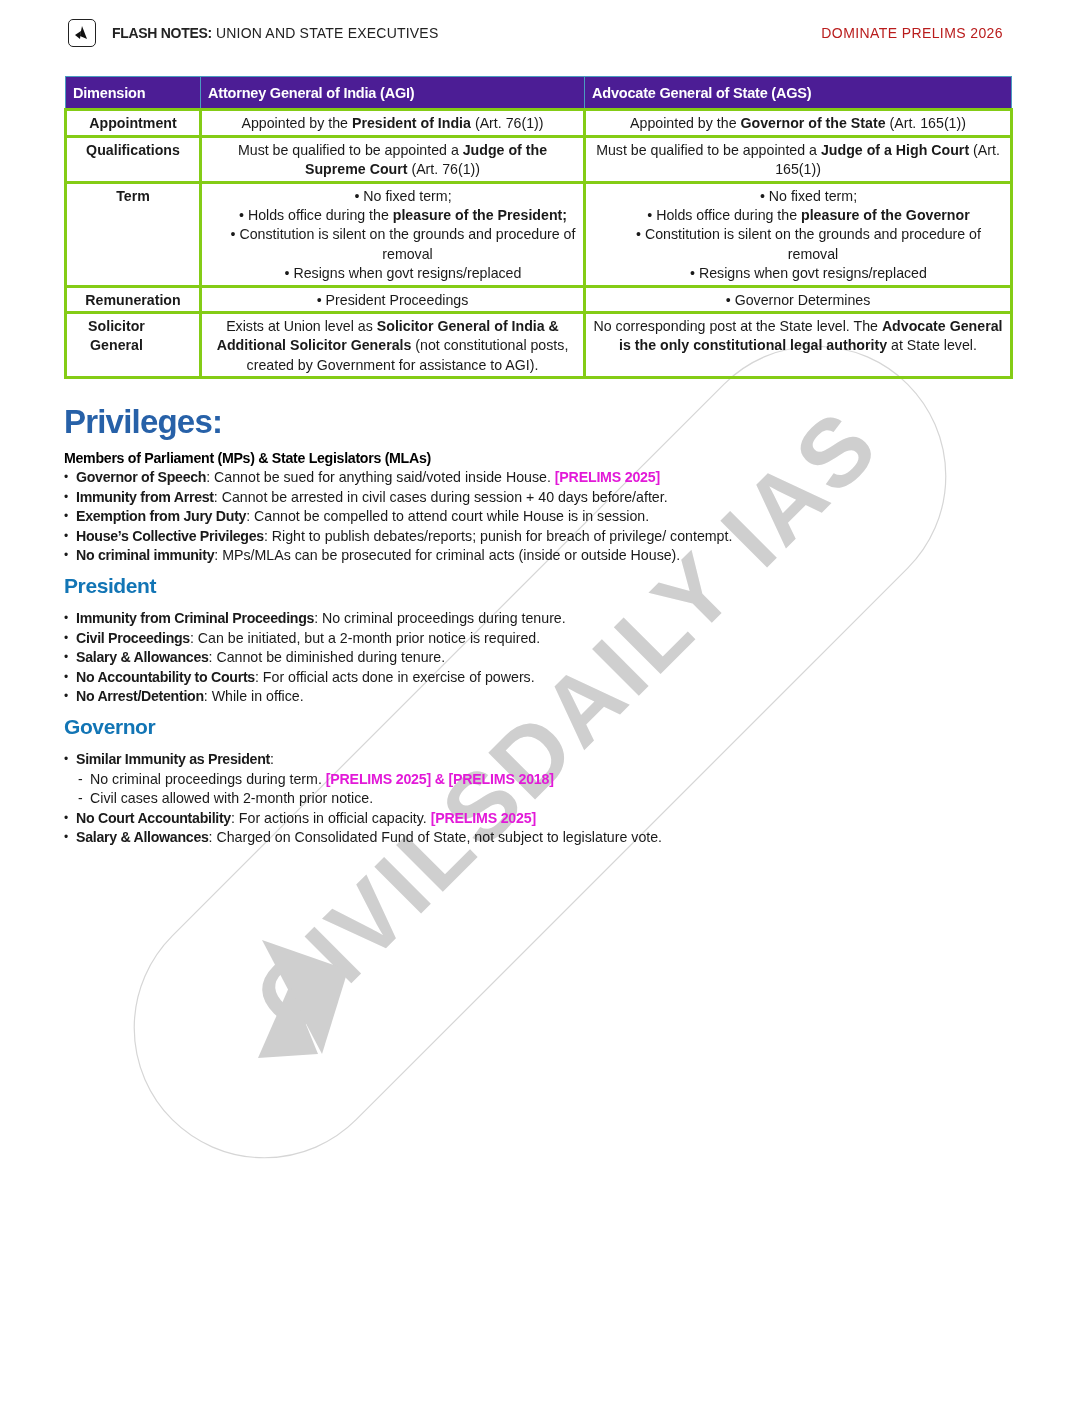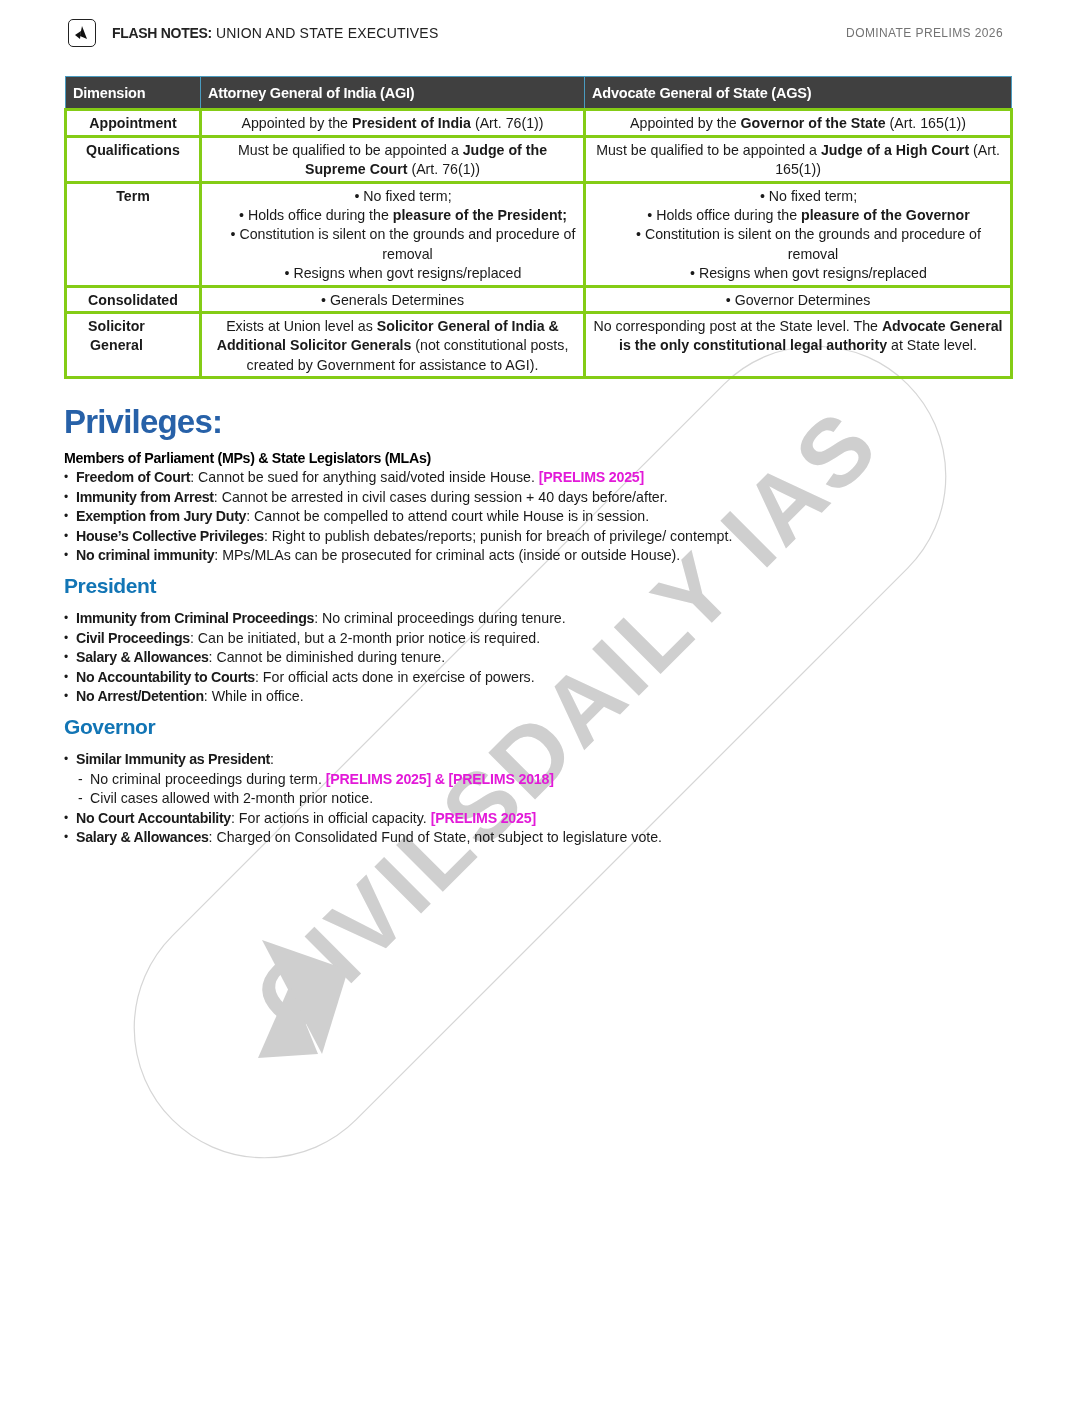--- a/index.html
+++ b/index.html
@@ -3,24 +3,24 @@
 <meta charset="utf-8">
 <style>
   * { box-sizing: border-box; margin: 0; padding: 0; }
   html, body { width: 1079px; height: 1416px; background: #ffffff; overflow: hidden; }
   body { position: relative; font-family: "Liberation Sans", sans-serif; color: #111; }
 
   .header { position: absolute; top: 18px; left: 68px; right: 76px; height: 30px; display: flex; align-items: center; }
   .logo-box { width: 28px; height: 28px; border: 1.5px solid #222; border-radius: 5px; display: flex; align-items: center; justify-content: center; }
   .header-title { margin-left: 16px; font-size: 14px; letter-spacing: 0.2px; color: #222; }
   .header-title b { font-weight: 700; letter-spacing: -0.3px; }
-  .header-right { margin-left: auto; font-size: 12px; letter-spacing: 0.4px; color: #737373; }
+  .header-right { margin-left: auto; font-size: 14px; letter-spacing: 0.4px; color: #b91c1c; }
 
   table.cmp { position: absolute; top: 76px; left: 64px; width: 949px; border-collapse: collapse; font-size: 14.2px; line-height: 19.4px; }
-  table.cmp th { background: #404040; color: #fff; text-align: left; font-weight: 700; padding: 7px 7px 5px; border: 1px solid #4a9cc0; font-size: 14.5px; letter-spacing: -0.2px; }
+  table.cmp th { background: #4c1d95; color: #fff; text-align: left; font-weight: 700; padding: 7px 7px 5px; border: 1px solid #4a9cc0; font-size: 14.5px; letter-spacing: -0.2px; }
   table.cmp td { border: 3px solid #84cc16; padding: 3px 7px 1px; vertical-align: top; color: #1a1a1a; text-align: center; }
   table.cmp td.dim { font-weight: 700; width: 135px; }
   table.cmp td.c1 { width: 384px; }
   table.cmp td b { font-weight: 700; }
   .bl { display: block; padding-left: 9px; text-indent: -9px; margin-left: 21px; }
 
   .privileges { position: absolute; top: 403px; left: 64px; font-size: 33px; font-weight: 700; color: #2761a8; letter-spacing: -0.8px; }
   .subhead { position: absolute; left: 64px; font-size: 14.2px; font-weight: 700; color: #000000; letter-spacing: -0.3px; }
   .sec-title { position: absolute; left: 64px; font-size: 21px; font-weight: 700; color: #1275b5; letter-spacing: -0.4px; }
   ul.blist { position: absolute; left: 64px; list-style: none; font-size: 14.2px; line-height: 19.5px; color: #1a1a1a; }
@@ -86,36 +86,36 @@
         <span class="bl">• Resigns when govt resigns/replaced</span>
       </td>
       <td>
         <span class="bl">• No fixed term;</span>
         <span class="bl"><span>• Holds office during the </span><b>pleasure of the Governor</b></span>
         <span class="bl">• Constitution is silent on the grounds and procedure of removal</span>
         <span class="bl">• Resigns when govt resigns/replaced</span>
       </td>
     </tr>
     <tr>
-      <td class="dim">Consolidated</td>
-      <td class="c1">• Generals Determines</td>
+      <td class="dim">Remuneration</td>
+      <td class="c1">• President Proceedings</td>
       <td>• Governor Determines</td>
     </tr>
     <tr>
       <td class="dim" style="width:135px;padding-right:40px">Solicitor General</td>
       <td class="c1"><span>Exists at Union level as </span><b>Solicitor General of India &amp; Additional Solicitor Generals</b><span> (not constitutional posts, created by Government for assistance to AGI).</span></td>
       <td><span>No corresponding post at the State level. The </span><b>Advocate General is the only constitutional legal authority</b><span> at State level.</span></td>
     </tr>
   </tbody>
 </table>
 
 <div class="privileges">Privileges:</div>
 <div class="subhead" style="top:450px">Members of Parliament (MPs) &amp; State Legislators (MLAs)</div>
 <ul class="blist" style="top:468px">
-  <li><b>Freedom of Court</b><span>: Cannot be sued for anything said/voted inside House. </span><span class="tag">[PRELIMS 2025]</span></li>
+  <li><b>Governor of Speech</b><span>: Cannot be sued for anything said/voted inside House. </span><span class="tag">[PRELIMS 2025]</span></li>
   <li><b>Immunity from Arrest</b><span>: Cannot be arrested in civil cases during session + 40 days before/after.</span></li>
   <li><b>Exemption from Jury Duty</b><span>: Cannot be compelled to attend court while House is in session.</span></li>
   <li><b>House’s Collective Privileges</b><span>: Right to publish debates/reports; punish for breach of privilege/ contempt.</span></li>
   <li><b>No criminal immunity</b><span>: MPs/MLAs can be prosecuted for criminal acts (inside or outside House).</span></li>
 </ul>
 
 <div class="sec-title" style="top:574px">President</div>
 <ul class="blist" style="top:609px">
   <li><b>Immunity from Criminal Proceedings</b><span>: No criminal proceedings during tenure.</span></li>
   <li><b>Civil Proceedings</b><span>: Can be initiated, but a 2-month prior notice is required.</span></li>

